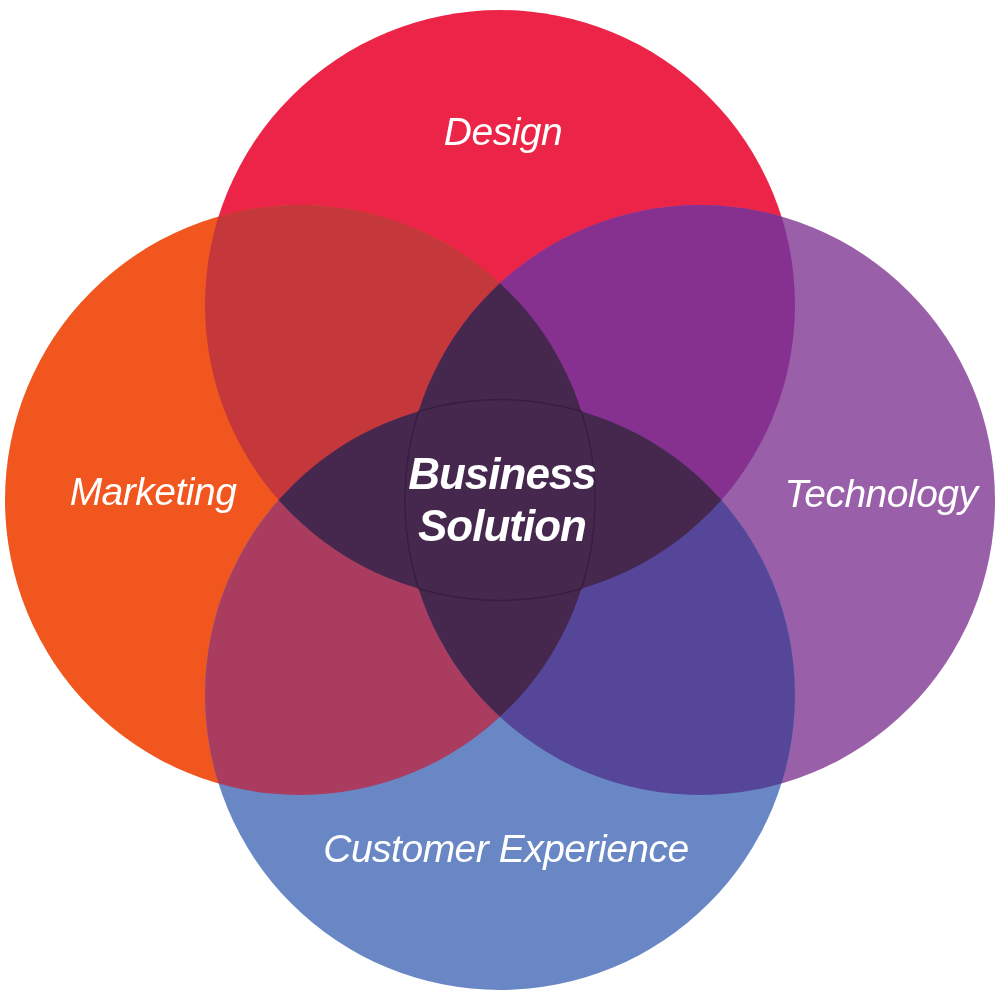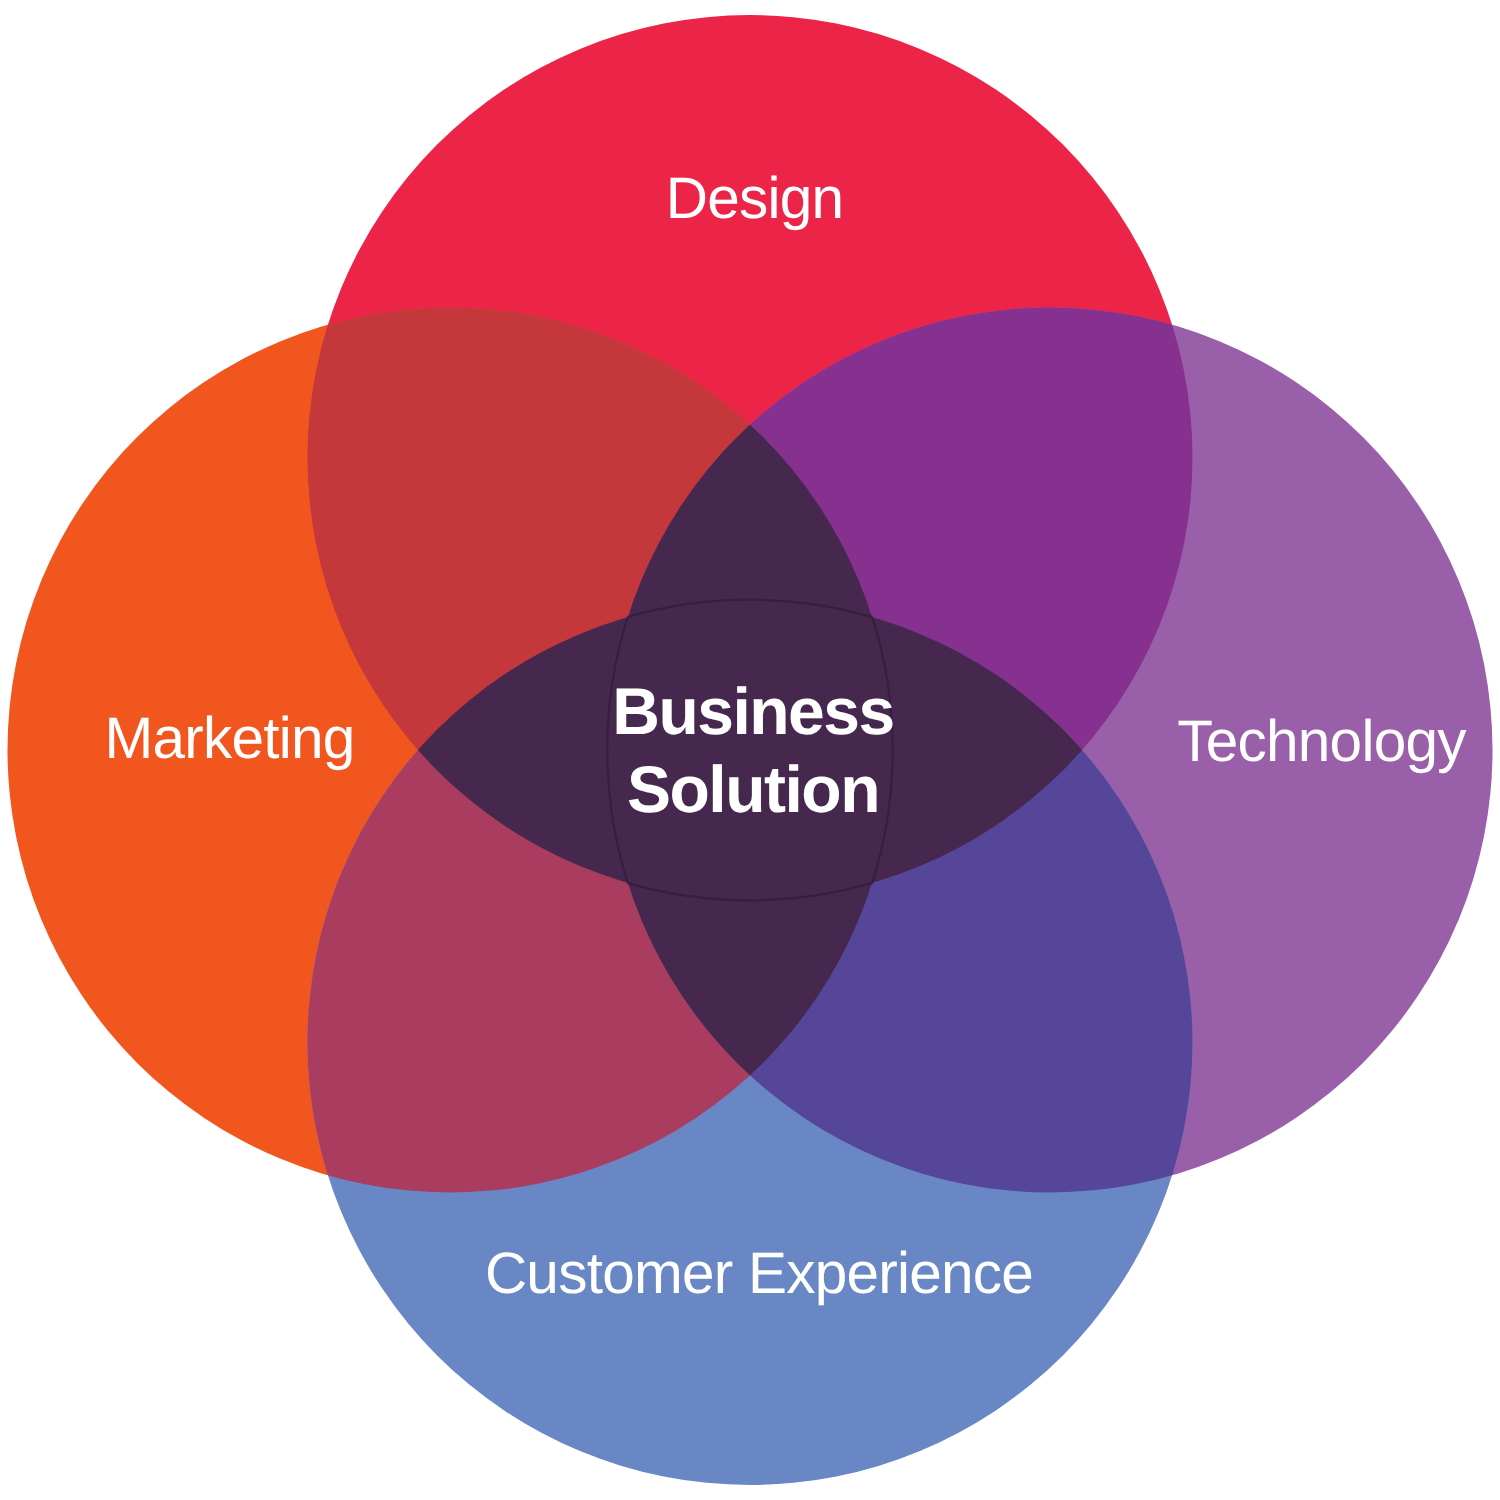--- a/index.html
+++ b/index.html
@@ -8,20 +8,21 @@
     width: 1000px;
     height: 1000px;
     background: #ffffff;
     overflow: hidden;
     font-family: "Liberation Sans", sans-serif;
   }
   .venn-wrap {
     width: 1000px;
     height: 1000px;
     position: relative;
+    font-style: italic;
   }
   svg text {
     font-family: "Liberation Sans", sans-serif;
   }
   .set-label {
     font-size: 39px;
     font-weight: 400;
     letter-spacing: -0.5px;
   }
   .center-label {

